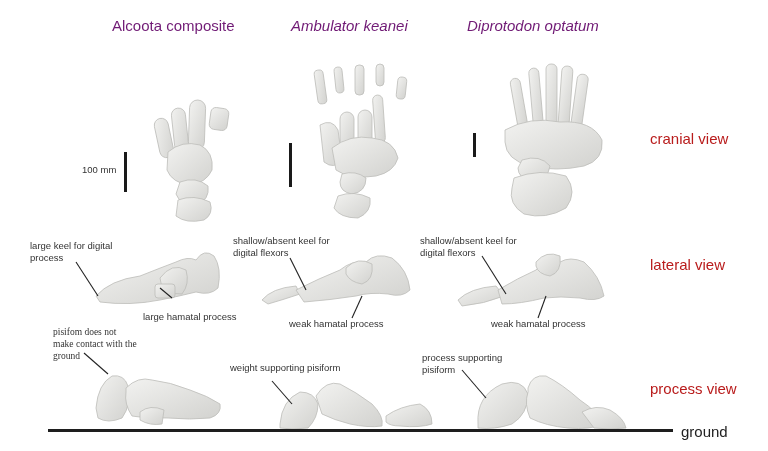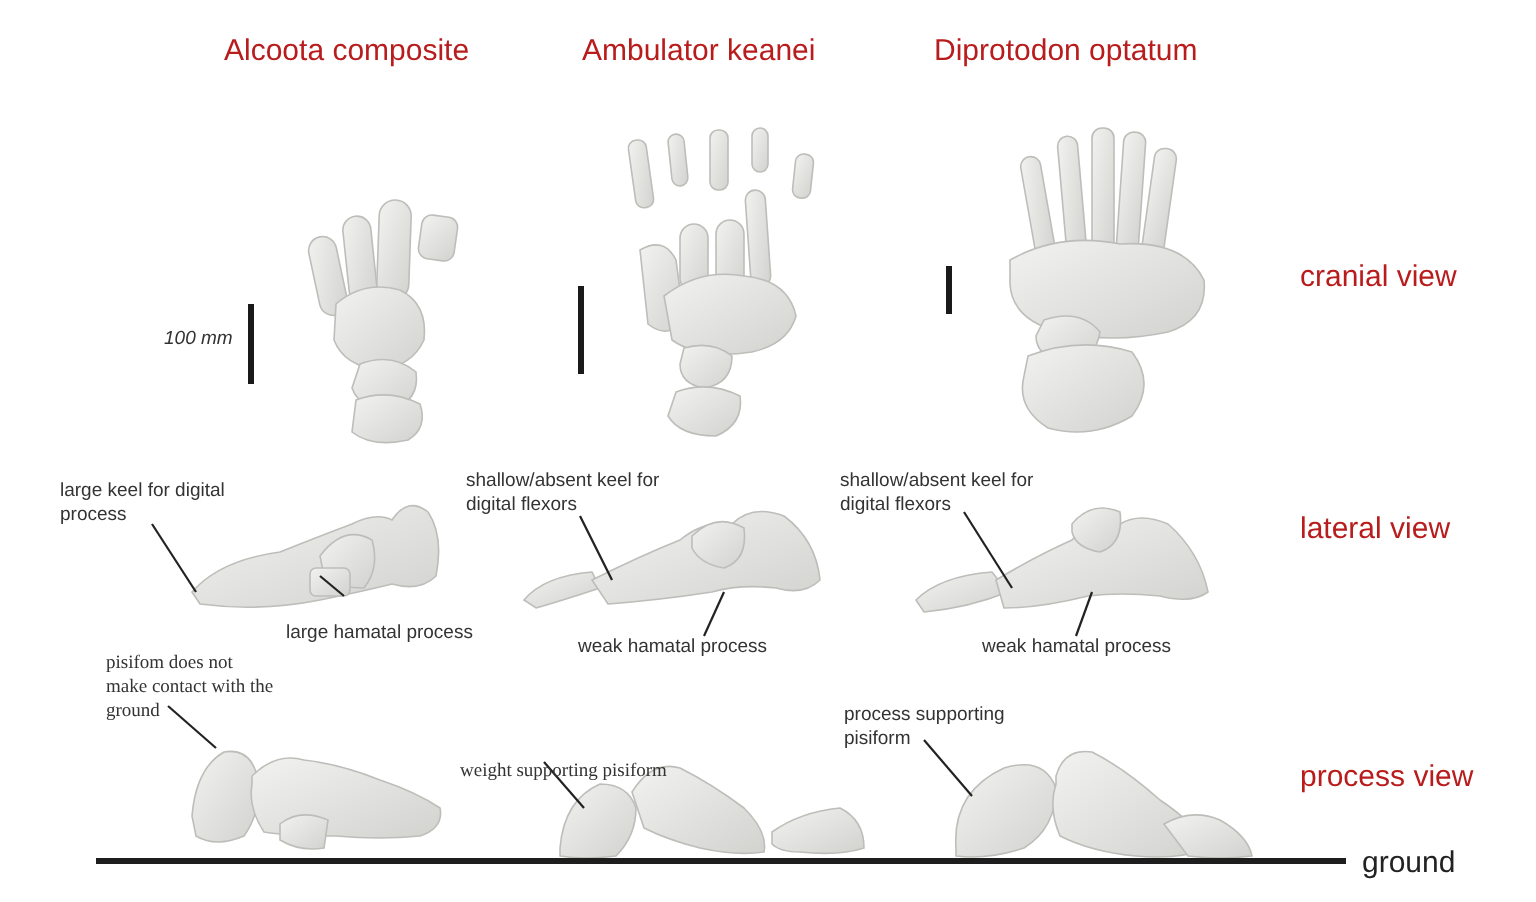--- a/index.html
+++ b/index.html
@@ -1,24 +1,24 @@
 <!DOCTYPE html>
 <html><head>
   <meta charset="utf-8">
   <style>
     html, body { margin: 0; padding: 0; background: #ffffff; }
     body { width: 768px; height: 451px; position: relative; overflow: hidden;
            font-family: "Liberation Sans", sans-serif; color: #2a2a2a; }
     .abs { position: absolute; }
-    .col-title { font-size: 15px; white-space: nowrap; color: #b91c1c; }
-    .italic { }
+    .col-title { font-size: 15px; white-space: nowrap; color: #701a75; }
+    .italic { font-style: italic; }
     .view-label { font-size: 15px; white-space: nowrap; color: #b91c1c; }
     .annot { font-size: 9.5px; line-height: 12px; color: #333; white-space: nowrap; }
     .scalebar { background: #1a1a1a; width: 3px; }
-    .scale-label { font-size: 9.5px; color: #333; white-space: nowrap; font-style: italic; }
+    .scale-label { font-size: 9.5px; color: #333; white-space: nowrap; }
     svg.bones { position: absolute; left: 0; top: 0; }
     .ground-line { background: #1e1e1e; height: 3px; }
     .ground-label { font-size: 15px; color: #222; }
   </style>
 </head>
 <body>
 
 <div class="abs col-title" style="left:112px; top:17px;">Alcoota composite</div>
 <div class="abs col-title italic" style="left:291px; top:17px;">Ambulator keanei</div>
 <div class="abs col-title italic" style="left:467px; top:17px;">Diprotodon optatum</div>
@@ -143,20 +143,20 @@
   <div>shallow/absent keel for</div>
   <div>digital flexors</div>
 </div>
 <div class="abs annot" style="left:491px; top:318px;">weak hamatal process</div>
 
 <div class="abs annot" style="left:53px; top:326px;font-family:Liberation Serif, serif;">
   <div>pisifom does not</div>
   <div>make contact with the</div>
   <div>ground</div>
 </div>
-<div class="abs annot" style="left:230px; top:380px;font-family:Liberation Serif, serif;">weight supporting pisiform</div>
+<div class="abs annot" style="left:230px; top:362px;">weight supporting pisiform</div>
 <div class="abs annot" style="left:422px; top:352px;">
   <div>process supporting</div>
   <div>pisiform</div>
 </div>
 
 <div class="abs ground-line" style="left:48px; top:429px; width:625px;"></div>
 <div class="abs ground-label" style="left:681px; top:423px;">ground</div>
 
 </body></html>

